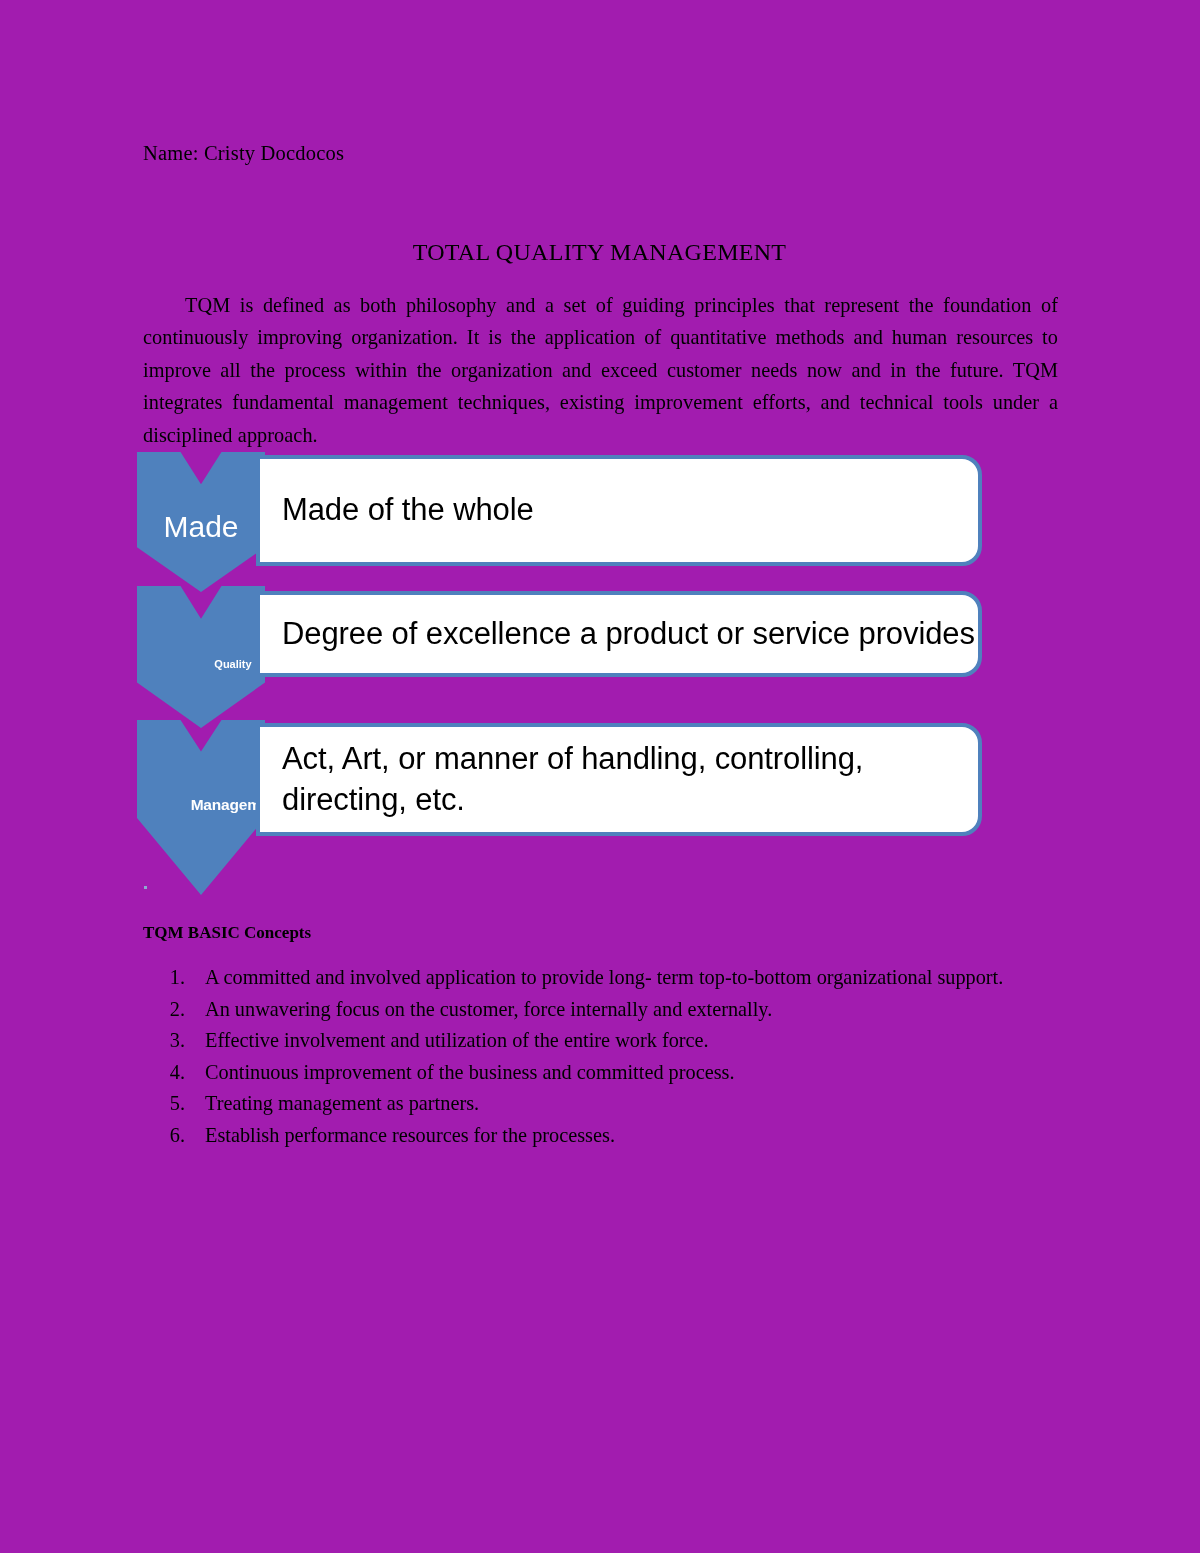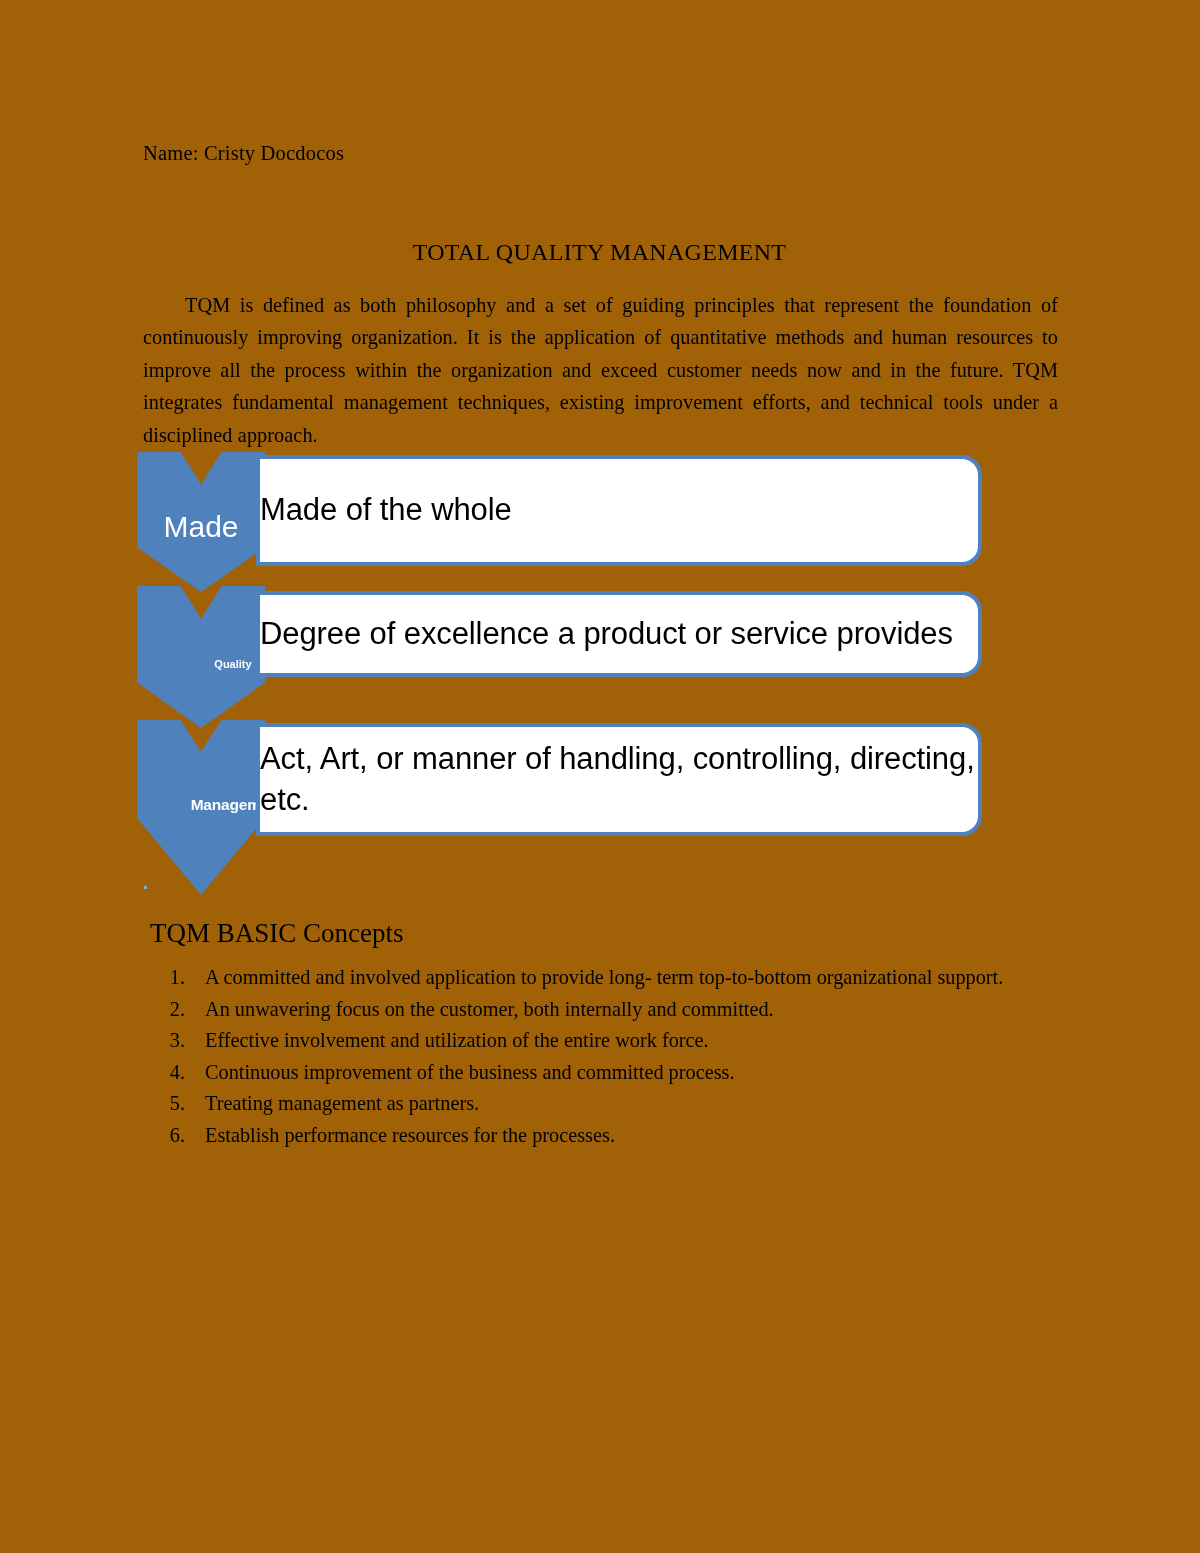--- a/index.html
+++ b/index.html
@@ -13,21 +13,21 @@
     position: relative;
     font-family: "Liberation Serif", "DejaVu Serif", serif;
     color: #000000;
     overflow: hidden;
   }
   .page {
     position: absolute;
     left: 0; top: 0;
     width: 1200px;
     height: 1553px;
-    background: #a16207;
+    background: #a21caf;
   }
 
   
   .name-line {
     position: absolute;
     left: 143px;
     top: 139px;
     font-size: 20.5px;
     line-height: 28px;
     letter-spacing: 0.2px;
@@ -139,41 +139,43 @@
   }
   .chev-box.b1 { left: 119px; top: 3px;  width: 726px; height: 111px; }
   .chev-box.b2 { left: 119px; top: 5px;  width: 726px; height: 86px; }
   .chev-box.b3 { left: 119px; top: 3px;  width: 726px; height: 113px; }
 
   .chev-text {
     font-family: "Liberation Sans", "DejaVu Sans", sans-serif;
     font-size: 31px;
     line-height: 1.32;
     color: #000000;
+    padding-left: 22px;
     letter-spacing: -0.1px;
   }
 
   
   .stray-dot {
     position: absolute;
     left: 144px;
     top: 886px;
     width: 3px;
     height: 3px;
     background: #8FAAD0;
   }
 
   
   .section-heading {
     position: absolute;
-    left: 150px;
+    left: 143px;
     top: 919px;
-    font-size: 27px;
+    font-size: 17px;
     line-height: 28px;
     white-space: nowrap;
+    font-weight: bold;
   }
 
   
   .concept-list {
     position: absolute;
     left: 143px;
     top: 962px;
     width: 915px;
   }
   .concept-item {
@@ -240,21 +242,21 @@
 
   <div class="concept-list">
 
     <div class="concept-item">
       <div class="concept-num">1.</div>
       <div class="concept-text">A committed and involved application to provide long- term top-to-bottom organizational support.</div>
     </div>
 
     <div class="concept-item">
       <div class="concept-num">2.</div>
-      <div class="concept-text">An unwavering focus on the customer, both internally and committed.</div>
+      <div class="concept-text">An unwavering focus on the customer, force internally and externally.</div>
     </div>
 
     <div class="concept-item">
       <div class="concept-num">3.</div>
       <div class="concept-text">Effective involvement and utilization of the entire work force.</div>
     </div>
 
     <div class="concept-item">
       <div class="concept-num">4.</div>
       <div class="concept-text">Continuous improvement of the business and committed process.</div>

